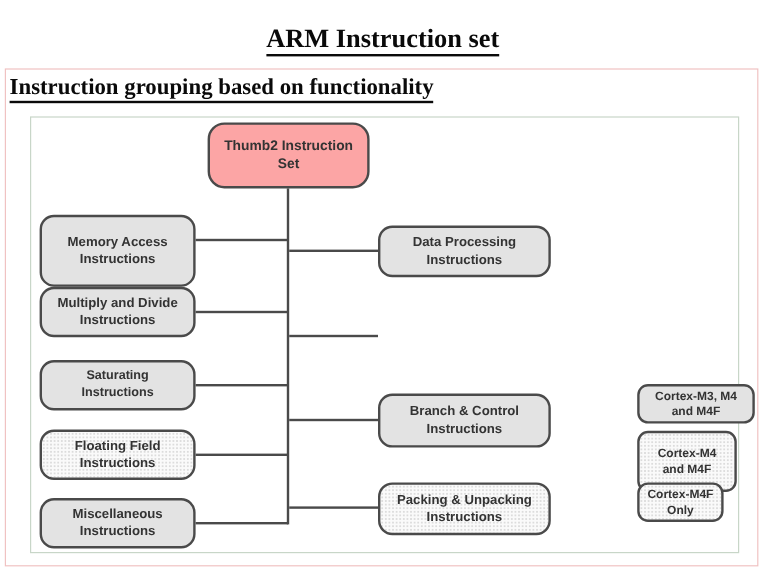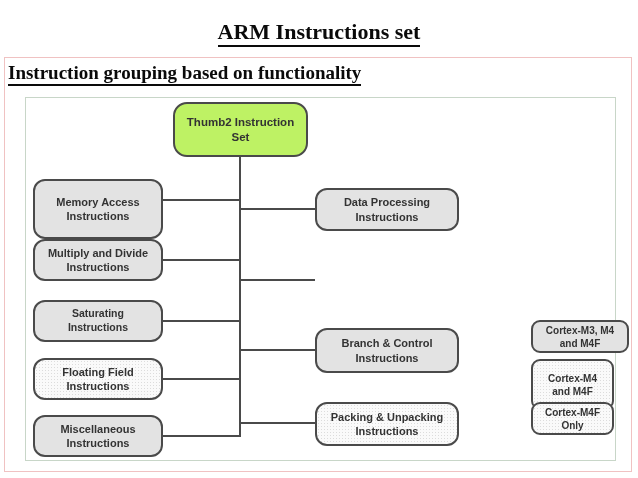--- a/index.html
+++ b/index.html
@@ -32,32 +32,32 @@
     display:flex; align-items:center; justify-content:center; text-align:center;
     background:#e3e3e3; border:2px solid #4a4a4a; border-radius:12px;
     font-weight:bold; color:#333333; font-size:11px; line-height:1.3;
     padding:2px 6px;
   }
   .node.light {
     background-color:#fafafa;
     background-image:radial-gradient(#dcdcdc 0.6px, rgba(0,0,0,0) 0.6px);
     background-size:3px 3px;
   }
-  .node.root { background:#bef264; border-radius:14px; font-size:11.5px; }
+  .node.root { background:#fca5a5; border-radius:14px; font-size:11.5px; }
   .node.core { font-size:10px; border-radius:9px; padding:2px 3px; }
 
   .edge { position:absolute; background:#4a4a4a; }
 </style>
 </head>
 <body>
 
 <div class="stage">
 
   <div class="page-title">
-    <span class="u">ARM Instructions set</span>
+    <span class="u">ARM Instruction set</span>
   </div>
 
   <div class="outer-frame"></div>
 
   <div class="page-subtitle">
     <span class="u">Instruction grouping based on functionality</span>
   </div>
 
   <div class="inner-frame"></div>
 
@@ -101,17 +101,17 @@
   <div class="node light" style="left:315px; top:402px; width:144px; height:44px;border-radius:12px;">
     <span>Packing &amp; Unpacking Instructions</span>
   </div>
 
   <div class="node core" style="left:531px; top:320px; width:98px; height:33px;">
     <span>Cortex-M3, M4 and M4F</span>
   </div>
   <div class="node core light" style="left:531px; top:359px; width:83px; height:51px;">
     <span style="width:60px;">Cortex-M4 and M4F</span>
   </div>
-  <div class="node core light" style="left:531px; top:402px; width:83px; height:33px;">
+  <div class="node core light" style="left:531px; top:402px; width:72px; height:33px;">
     <span style="width:64px;">Cortex-M4F Only</span>
   </div>
 
 </div>
 
 </body></html>

